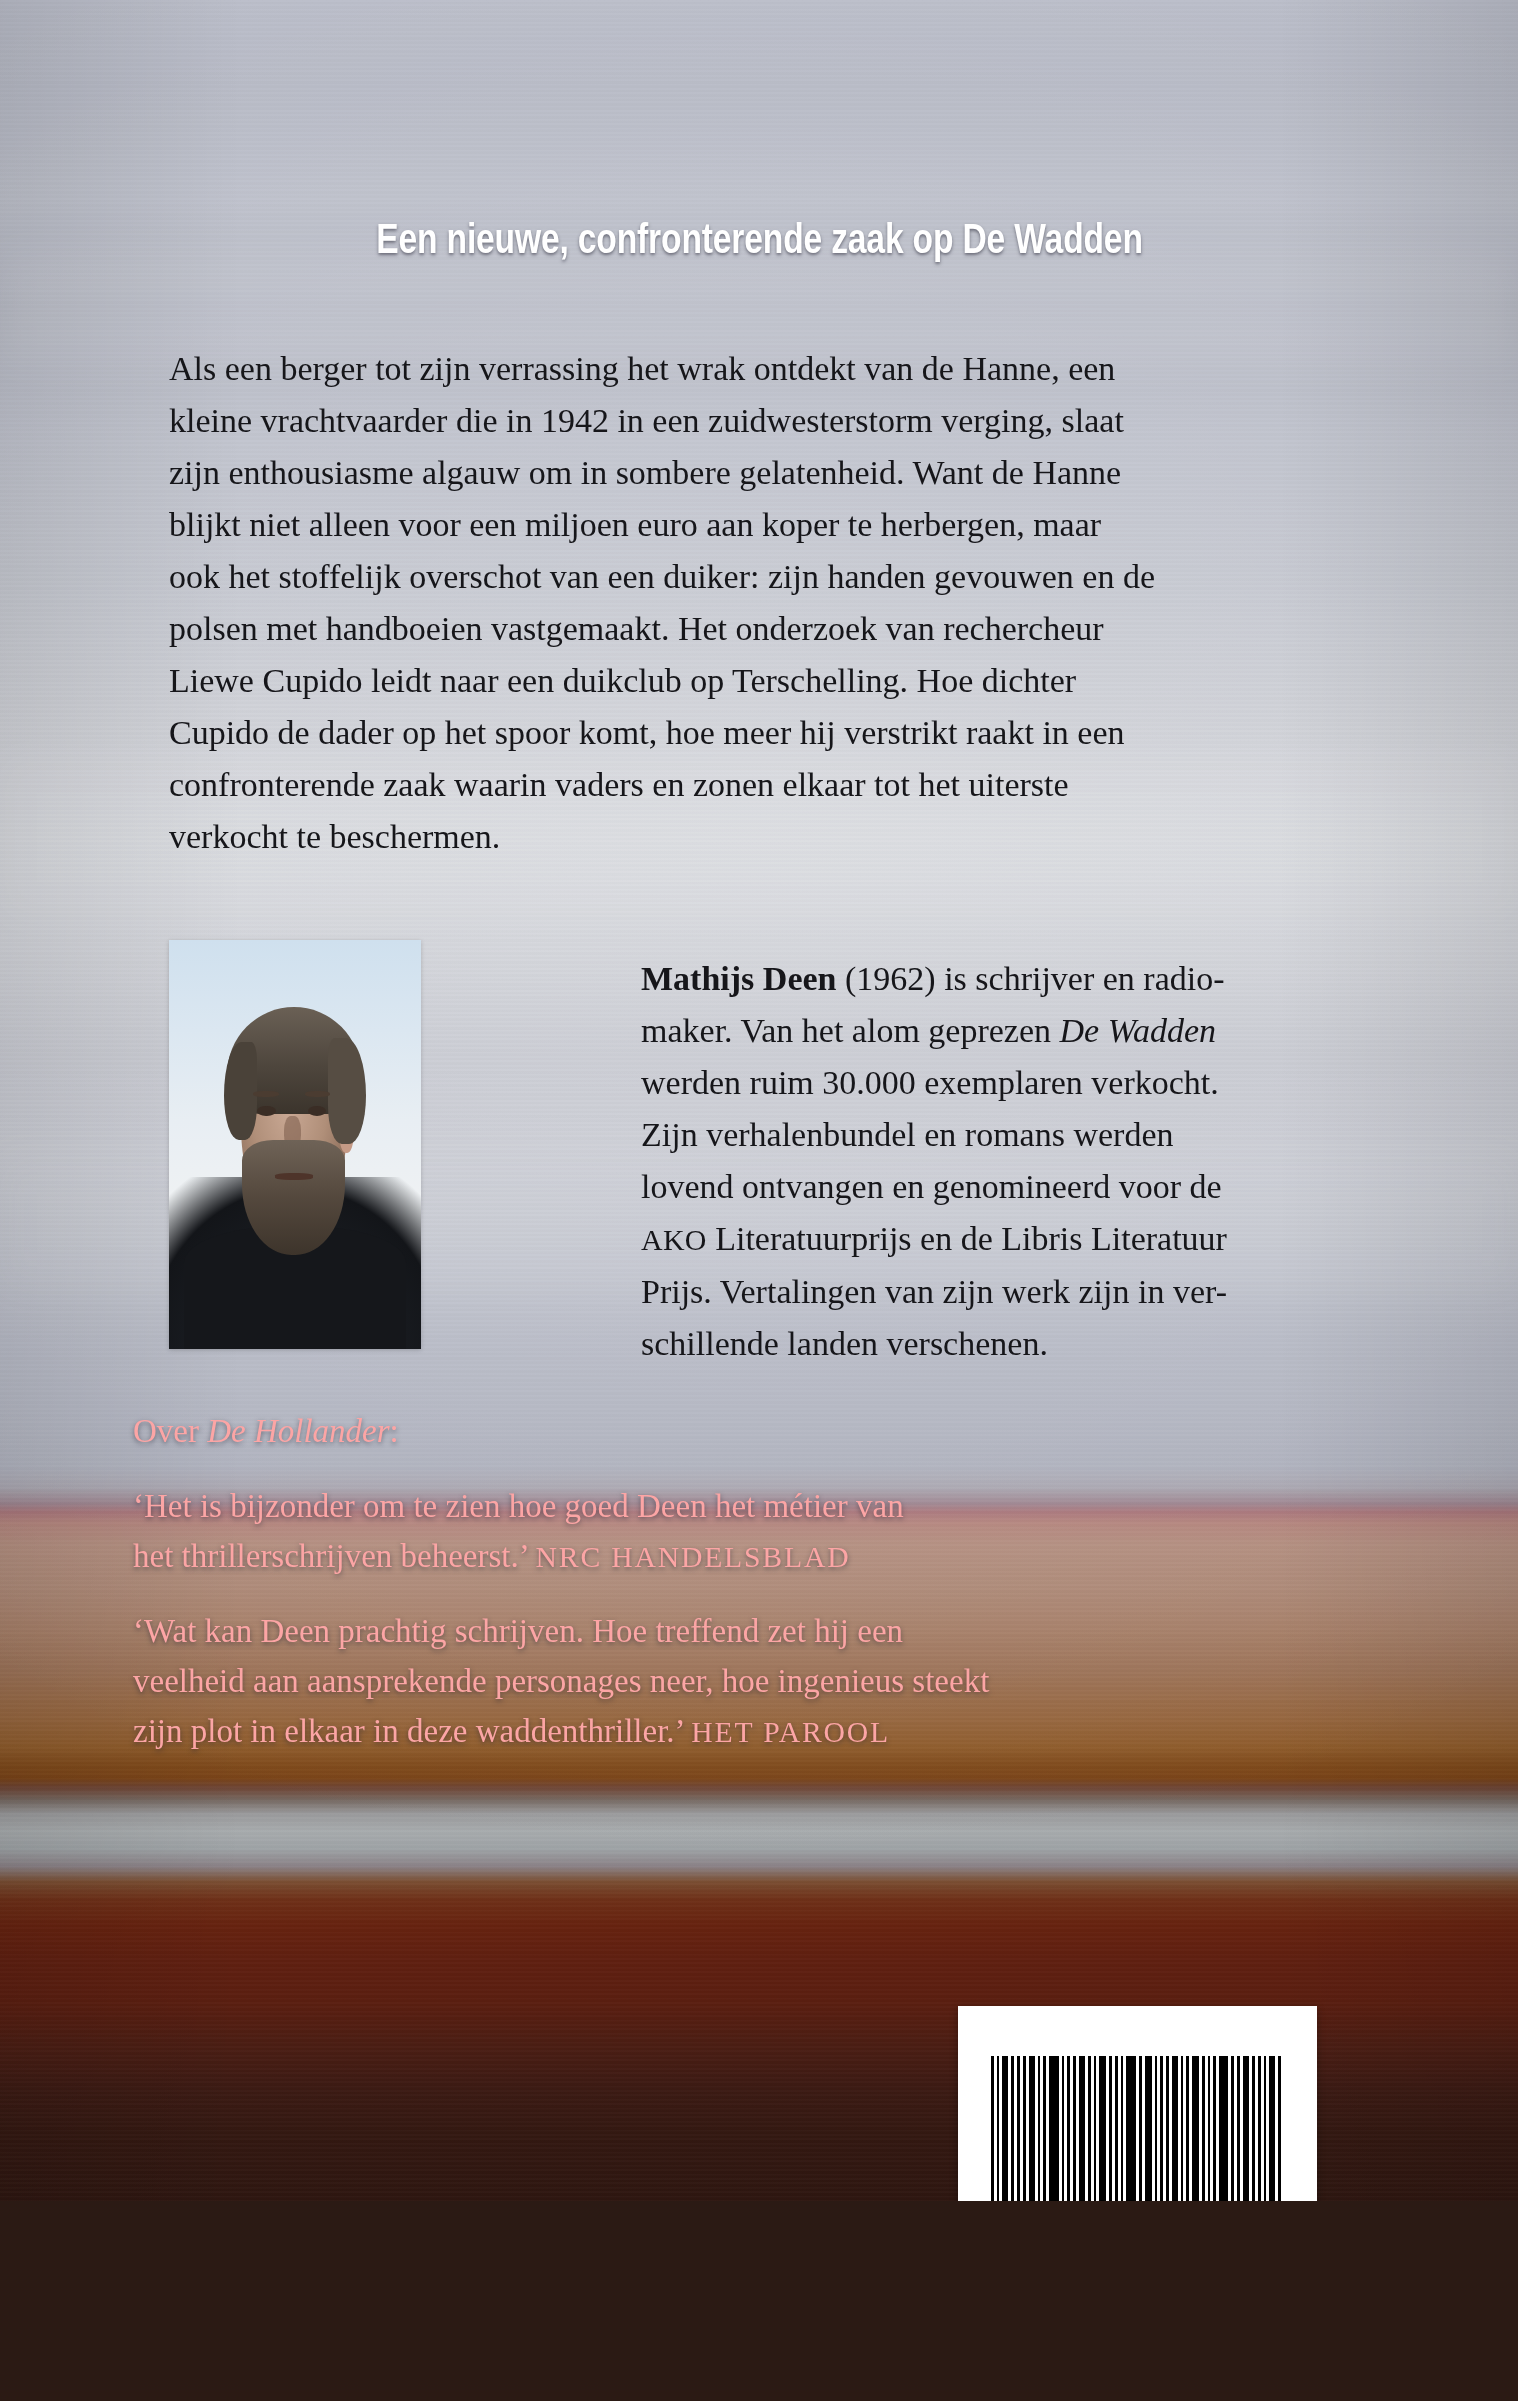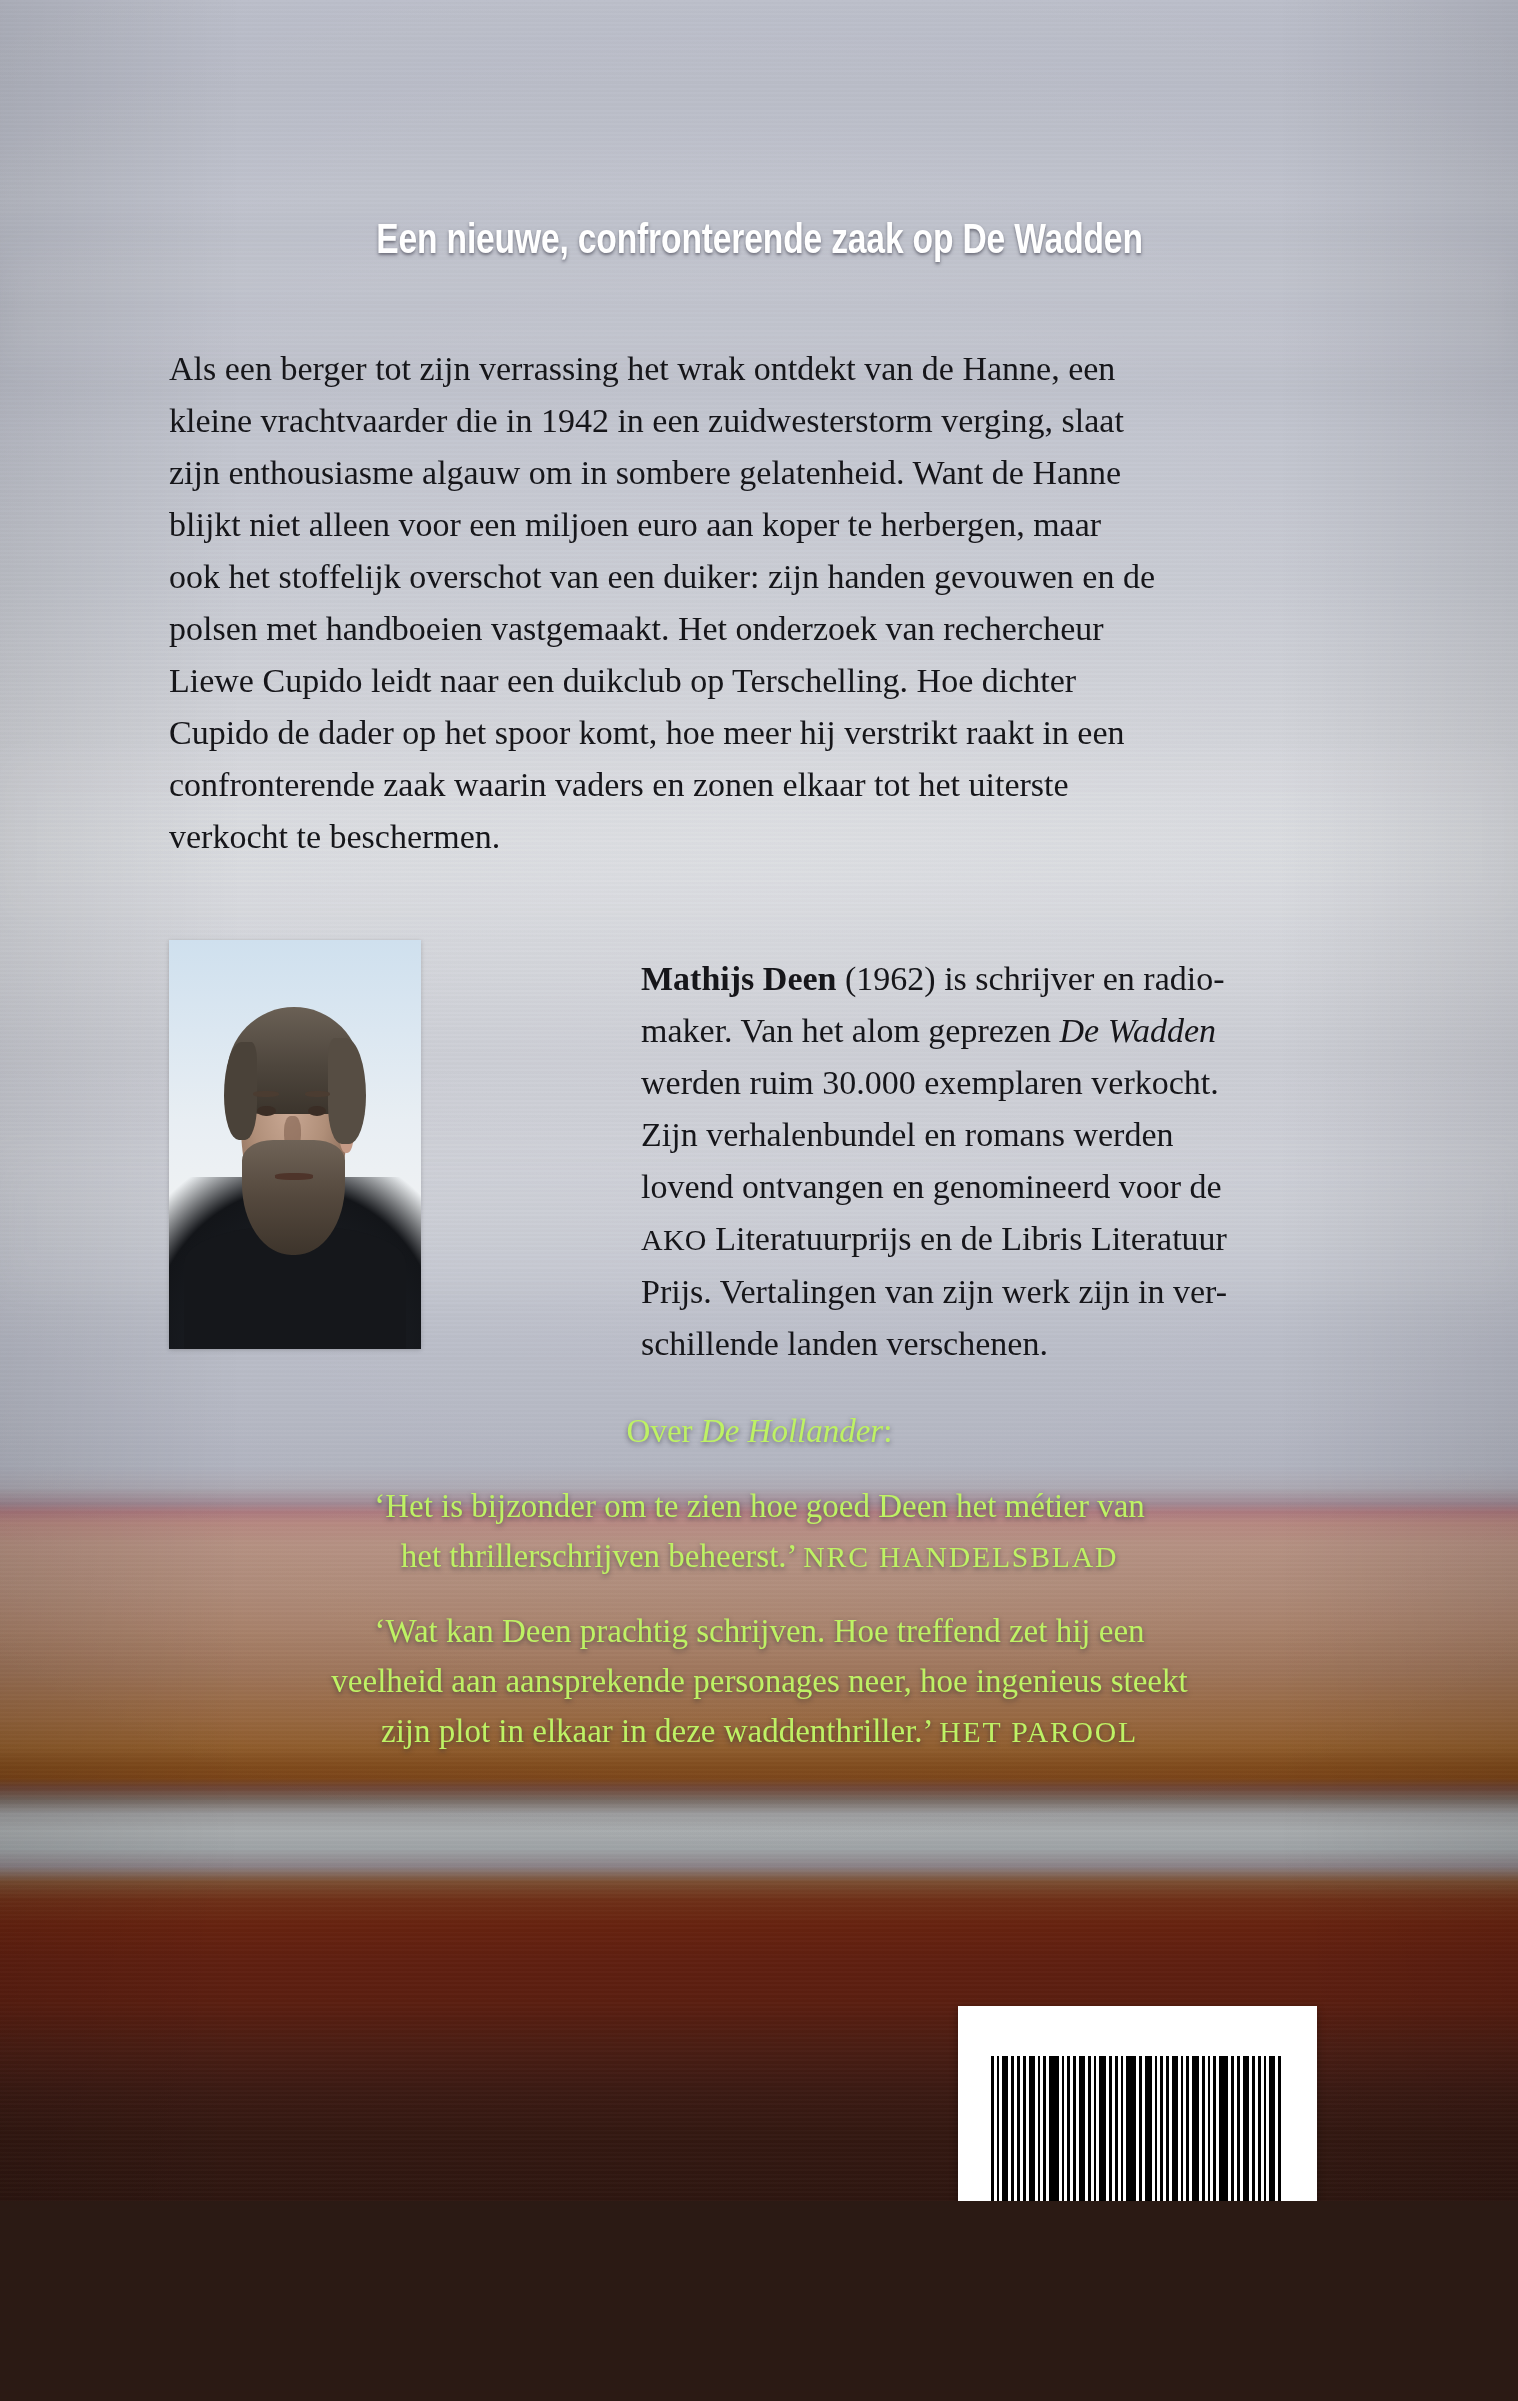--- a/index.html
+++ b/index.html
@@ -292,22 +292,22 @@
     font-size: 0.88em;
     letter-spacing: 0.3px;
   }
 
   
   .press {
     position: absolute;
     left: 133px;
     right: 133px;
     top: 1409px;
-    text-align: center;
-    color: #bef264;
+    text-align: left;
+    color: #fca5a5;
     text-shadow: 0 1.5px 5.2px rgba(35,35,50,0.55);
   }
   .press-over {
     font-size: 33px;
     line-height: 44px;
     margin-bottom: 28px;
   }
   .press-over i { font-style: italic; }
 
   .quote {

